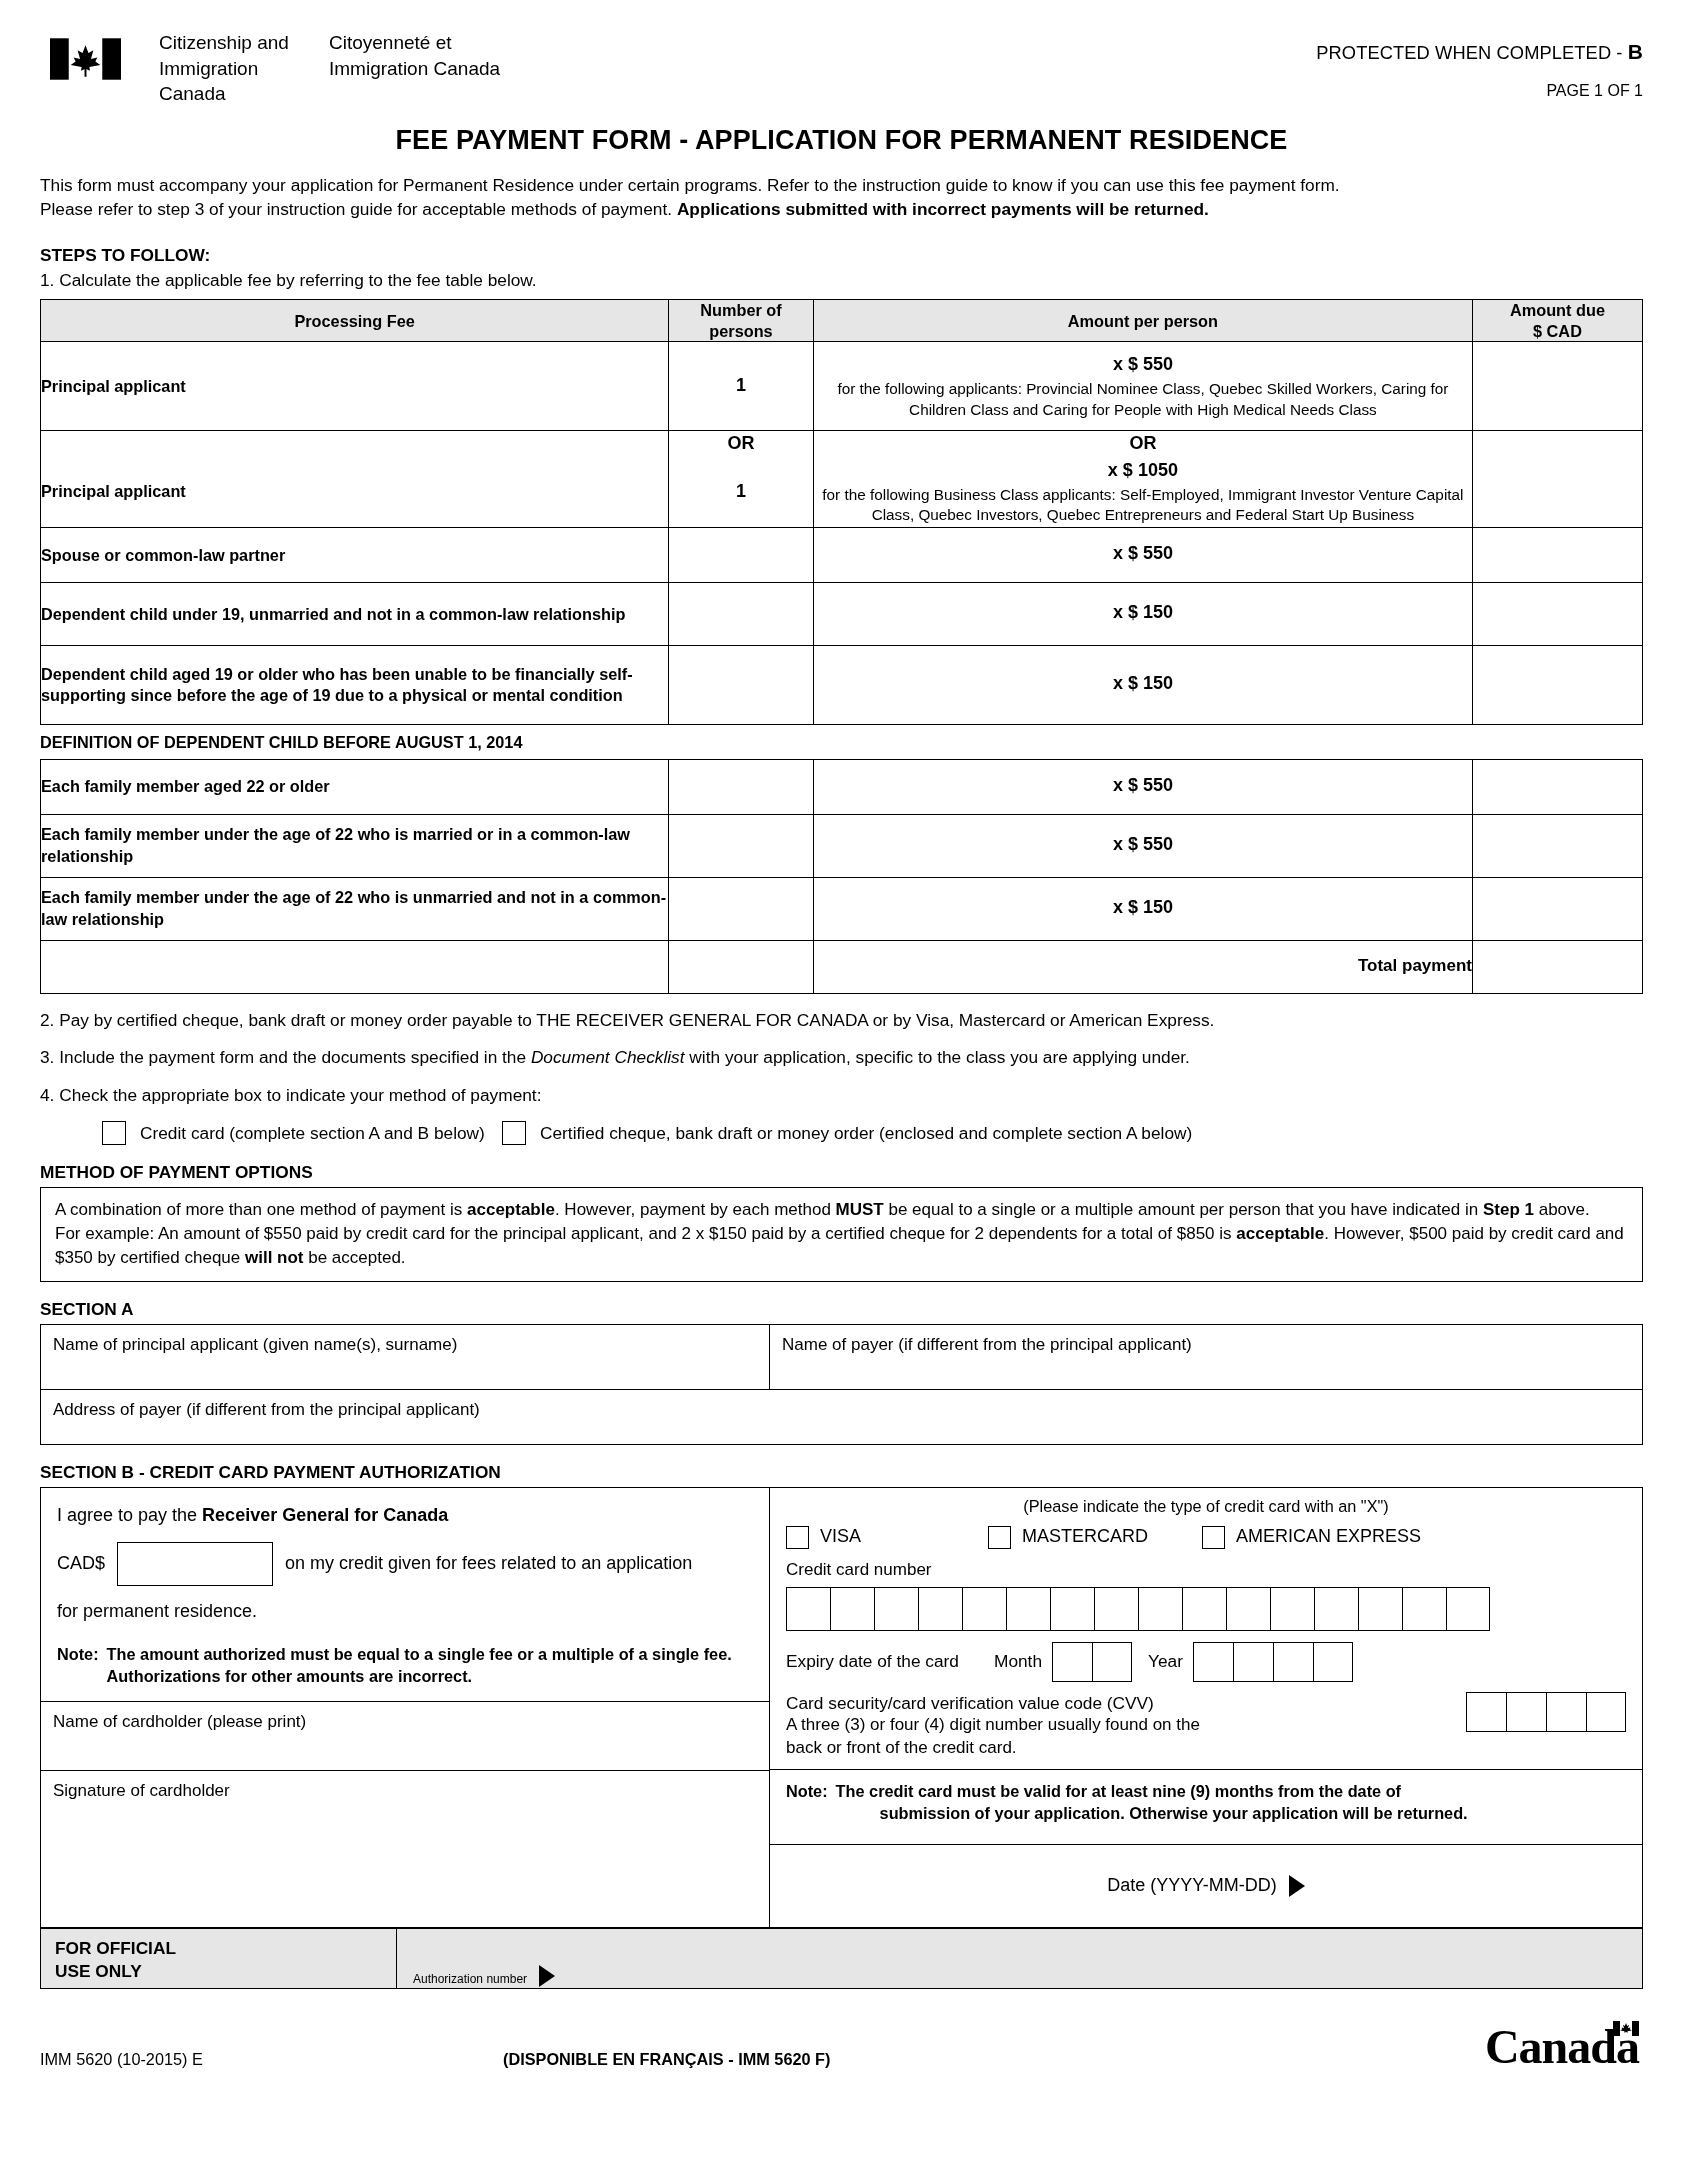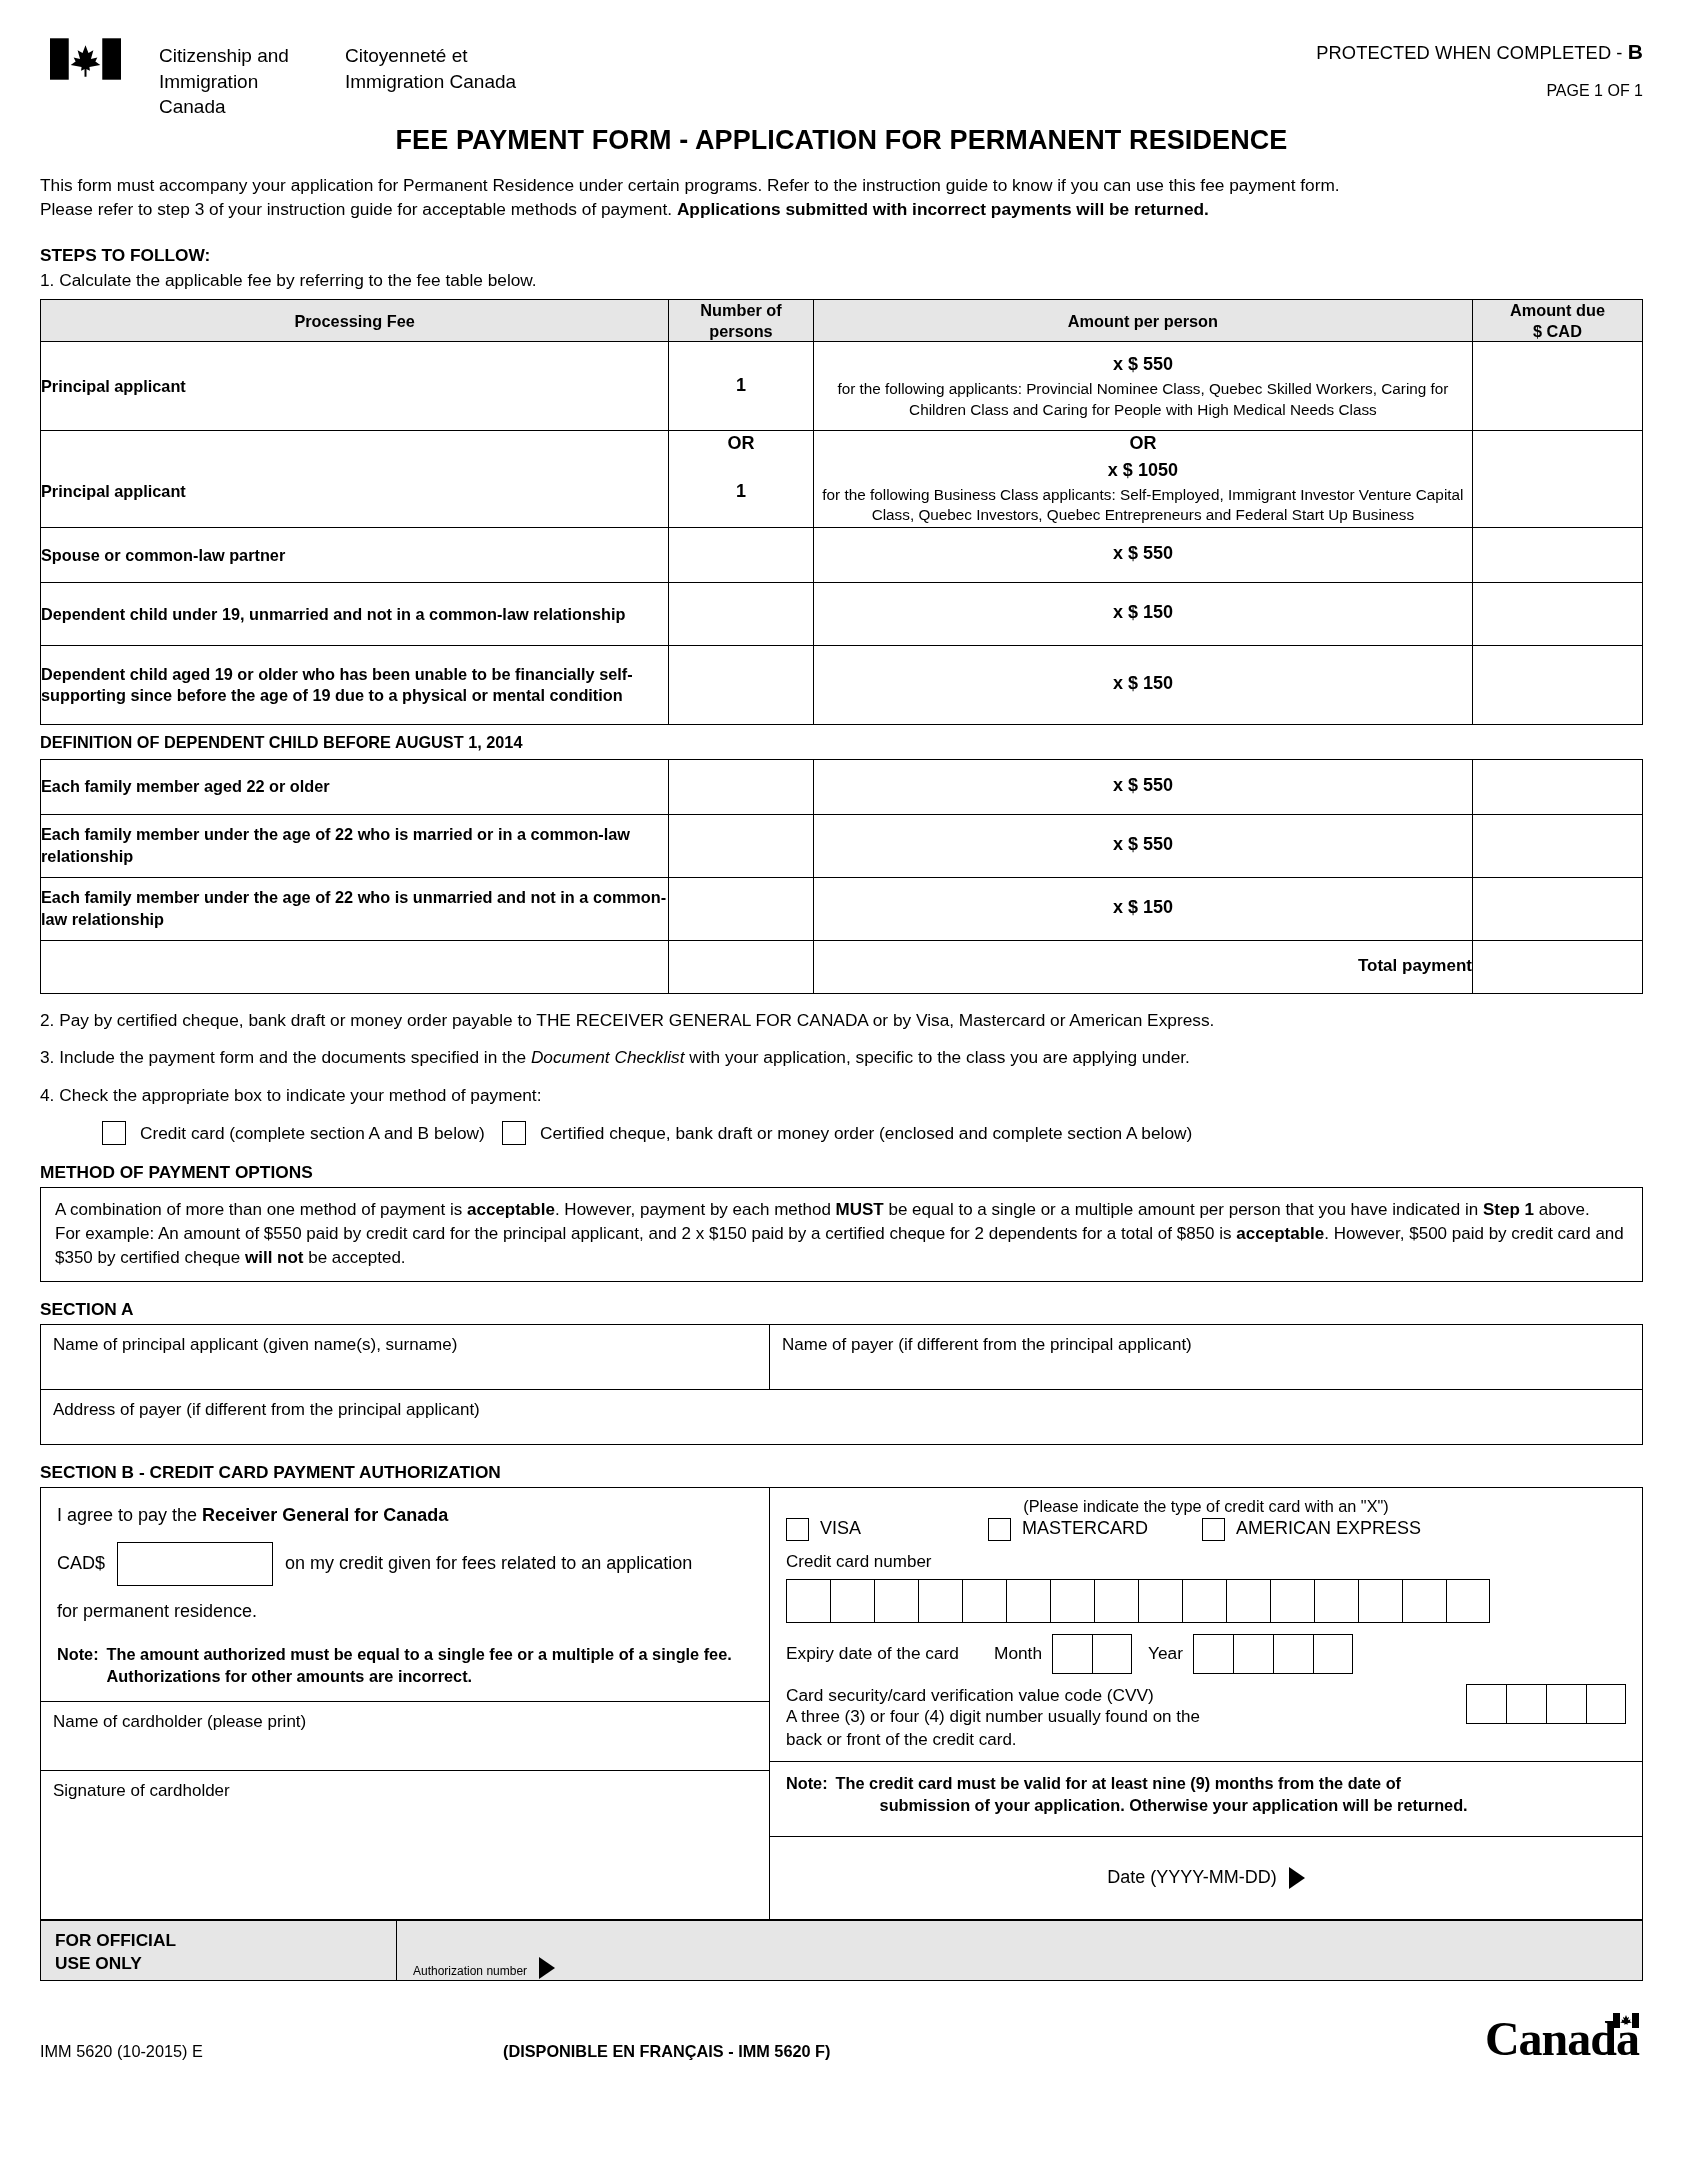--- a/index.html
+++ b/index.html
@@ -12,21 +12,21 @@
     color: #000000;
     font-size: 17px;
     line-height: 1.32;
     -webkit-font-smoothing: antialiased;
   }
   .page { position: relative; width: 1683px; height: 2178px; padding: 30px 40px 0 40px; }
 
   
   .hdr { position: relative; height: 91px; }
   .flag { position: absolute; left: 10px; top: 8px; width: 71px; height: 42px; }
-  .wordmark { position: absolute; left: 119px; top: 13px; display: flex; gap: 16px; }
+  .wordmark { position: absolute; left: 119px; top: 0; display: flex; gap: 0px; }
   .wm-col { font-size: 19px; line-height: 1.35; }
   .wm-col.en { width: 170px; }
   .protected { position: absolute; right: 0; top: 8px; font-size: 18.3px; letter-spacing: 0.1px; text-align: left; }
   .protected b { font-size: 21px; }
   .pageof { position: absolute; right: 0; top: 50px; font-size: 16px; text-align: right; }
 
   .form-title { text-align: center; font-size: 27px; font-weight: bold; letter-spacing: 0.1px; margin: 2px 0 14px 0; }
 
   .intro { font-size: 17.3px; line-height: 1.42; margin: 0 0 4px 0; }
   .intro p { margin: 0; }
@@ -85,21 +85,21 @@
   .cadline { display: flex; align-items: center; font-size: 18px; margin-bottom: 14px; }
   .cadbox { width: 156px; height: 44px; border: 1.8px solid #000; margin: 0 12px; }
   .permres { font-size: 18px; margin-bottom: 20px; }
   .lnote { font-size: 16.3px; font-weight: bold; line-height: 1.35; display: flex; }
   .lnote .lab { flex: none; margin-right: 8px; }
   .cell-div { border-top: 1.6px solid #000; padding: 9px 12px; font-size: 17px; }
   .hgt-name { height: 69px; }
   .hgt-sig { height: 83px; }
 
   .rb-pad { padding: 8px 16px 10px 16px; }
-  .indicate { text-align: center; font-size: 16.3px; }
+  .indicate { text-align: center; font-size: 16.3px; margin-bottom: 8px; }
   .cardtypes { display: flex; align-items: center; margin-bottom: 10px; }
   .ct { display: flex; align-items: center; font-size: 18px; }
   .ct .chk { width: 23px; height: 23px; margin-right: 11px; }
   .ct.visa { width: 202px; }
   .ct.mc { width: 214px; }
   .ccn-lbl { font-size: 17px; margin-bottom: 5px; }
   .boxrow { display: flex; }
   .boxrow .bx { width: 44px; height: 44px; border: 1.6px solid #000; border-right: none; }
   .boxrow .bx:last-child { border-right: 1.6px solid #000; }
   .exprow { display: flex; align-items: center; margin-top: 11px; font-size: 17.3px; }

